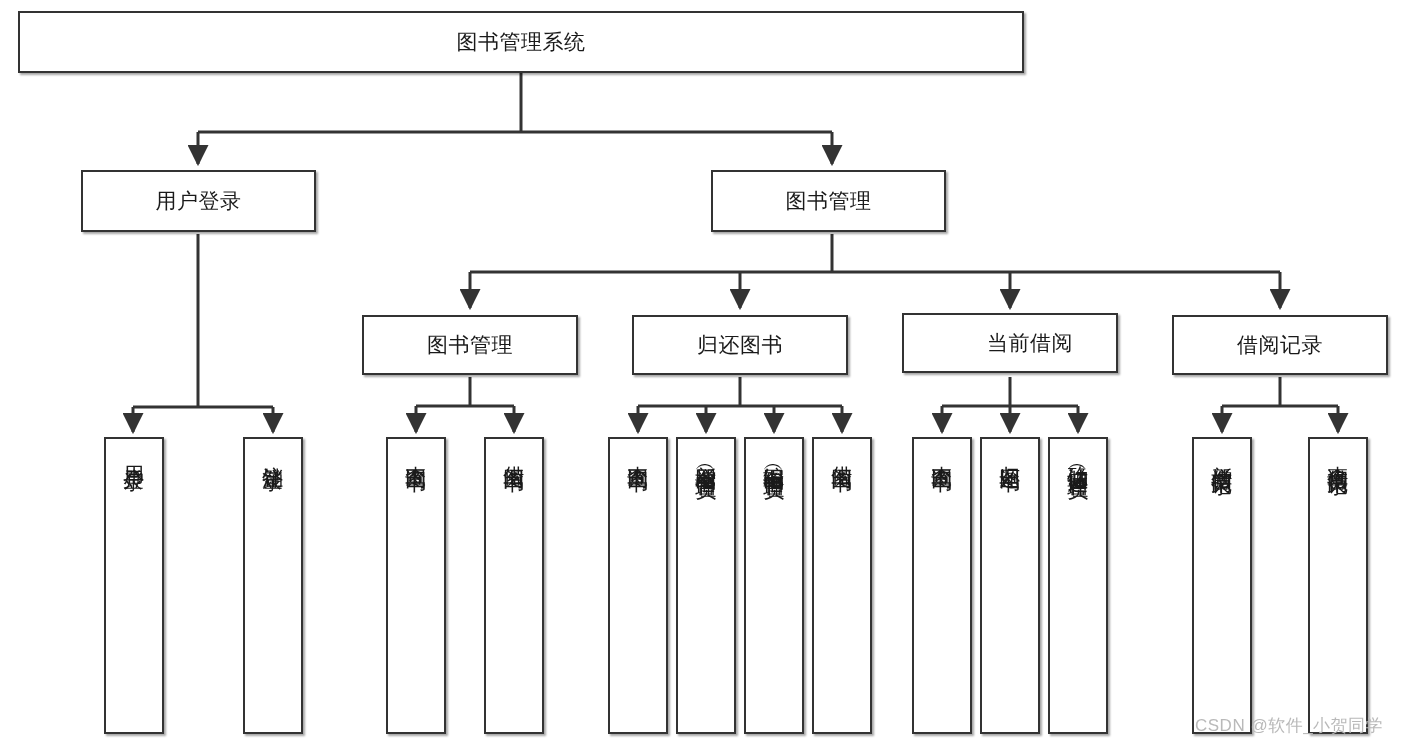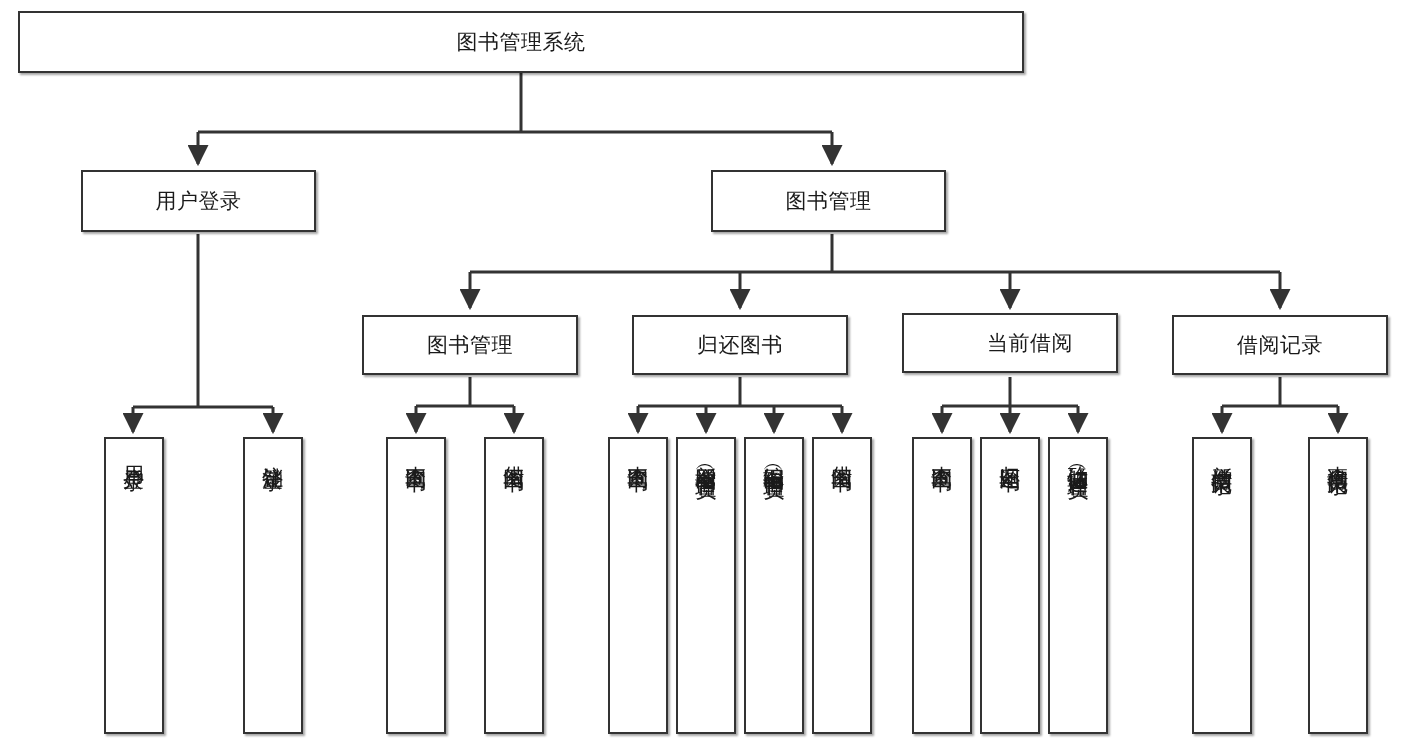--- a/index.html
+++ b/index.html
@@ -190,14 +190,15 @@
     <span class="node-label">确认归还（管理员）</span>
   </div>
 
   <div class="node leaf" style="left:1192px; top:437px; width:60px; height:297px;">
     <span class="node-label">新增借阅记录</span>
   </div>
   <div class="node leaf" style="left:1308px; top:437px; width:60px; height:297px;">
     <span class="node-label">查询借阅记录</span>
   </div>
 
+  <div class="watermark">CSDN @软件_小贺同学</div>
 
 </div>
 
 </body></html>

